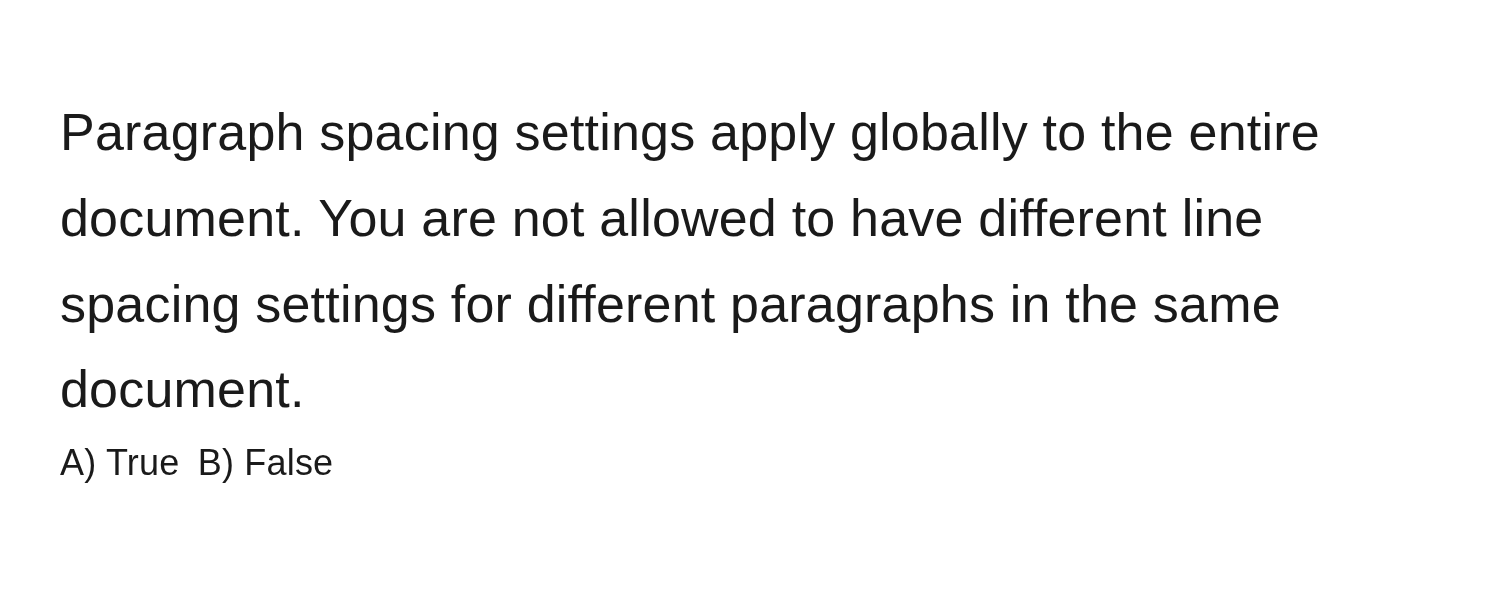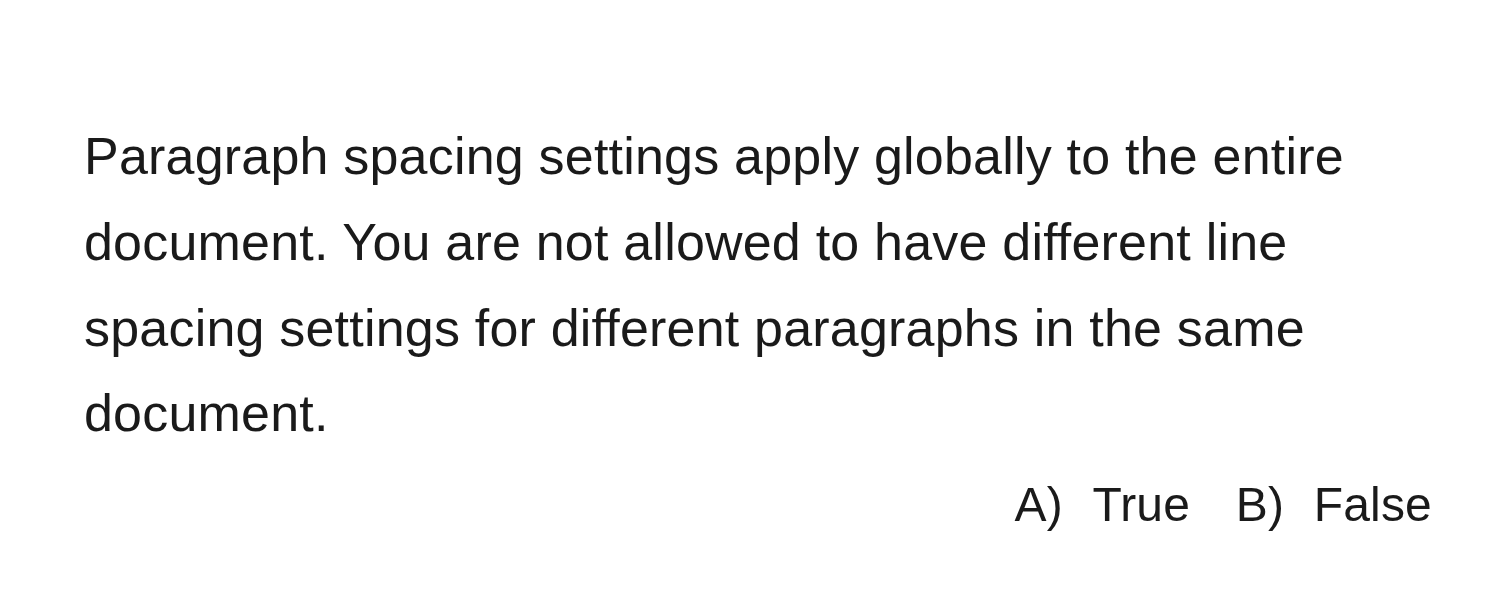--- a/index.html
+++ b/index.html
@@ -1,40 +1,39 @@
 <!DOCTYPE html>
 <html><head>
   <meta charset="utf-8">
   <style>
     * {
-      margin: 8px;
+      margin: 0;
       padding: 0;
       box-sizing: border-box;
     }
     body {
       width: 1500px;
       height: 600px;
       background: #ffffff;
       font-family: -apple-system, BlinkMacSystemFont, "Segoe UI", Helvetica, Arial, sans-serif;
       padding: 90px 60px 60px 60px;
       color: #1a1a1a;
     }
     .question-text {
       font-size: 52px;
       line-height: 1.65;
       font-weight: 400;
       letter-spacing: 0.2px;
     }
     .options-line {
-      font-size: 48px;
+      font-size: 36px;
       line-height: 1.65;
       font-weight: 400;
       letter-spacing: 0.2px;
       margin-top: 0px;
-      text-align: right;
     }
     .option-group {
       display: inline;
     }
     .option-b {
       margin-left: 8px;
     }
   </style>
 </head>
 <body>

